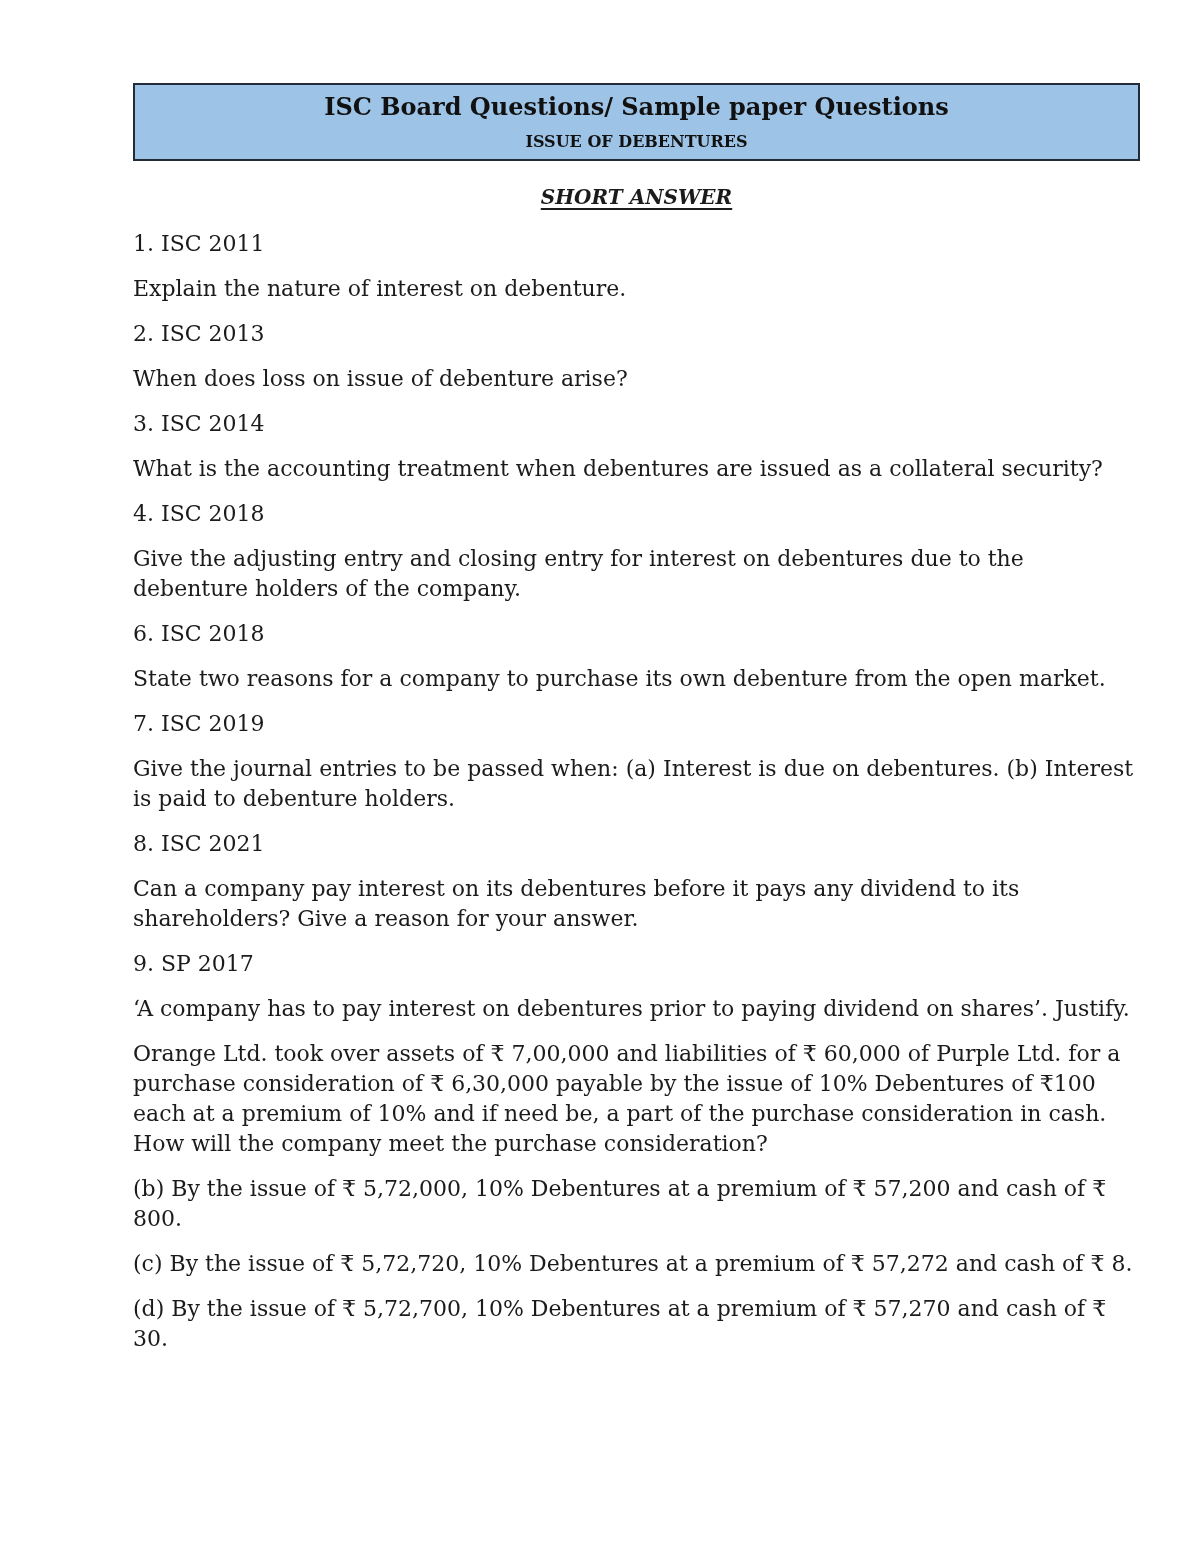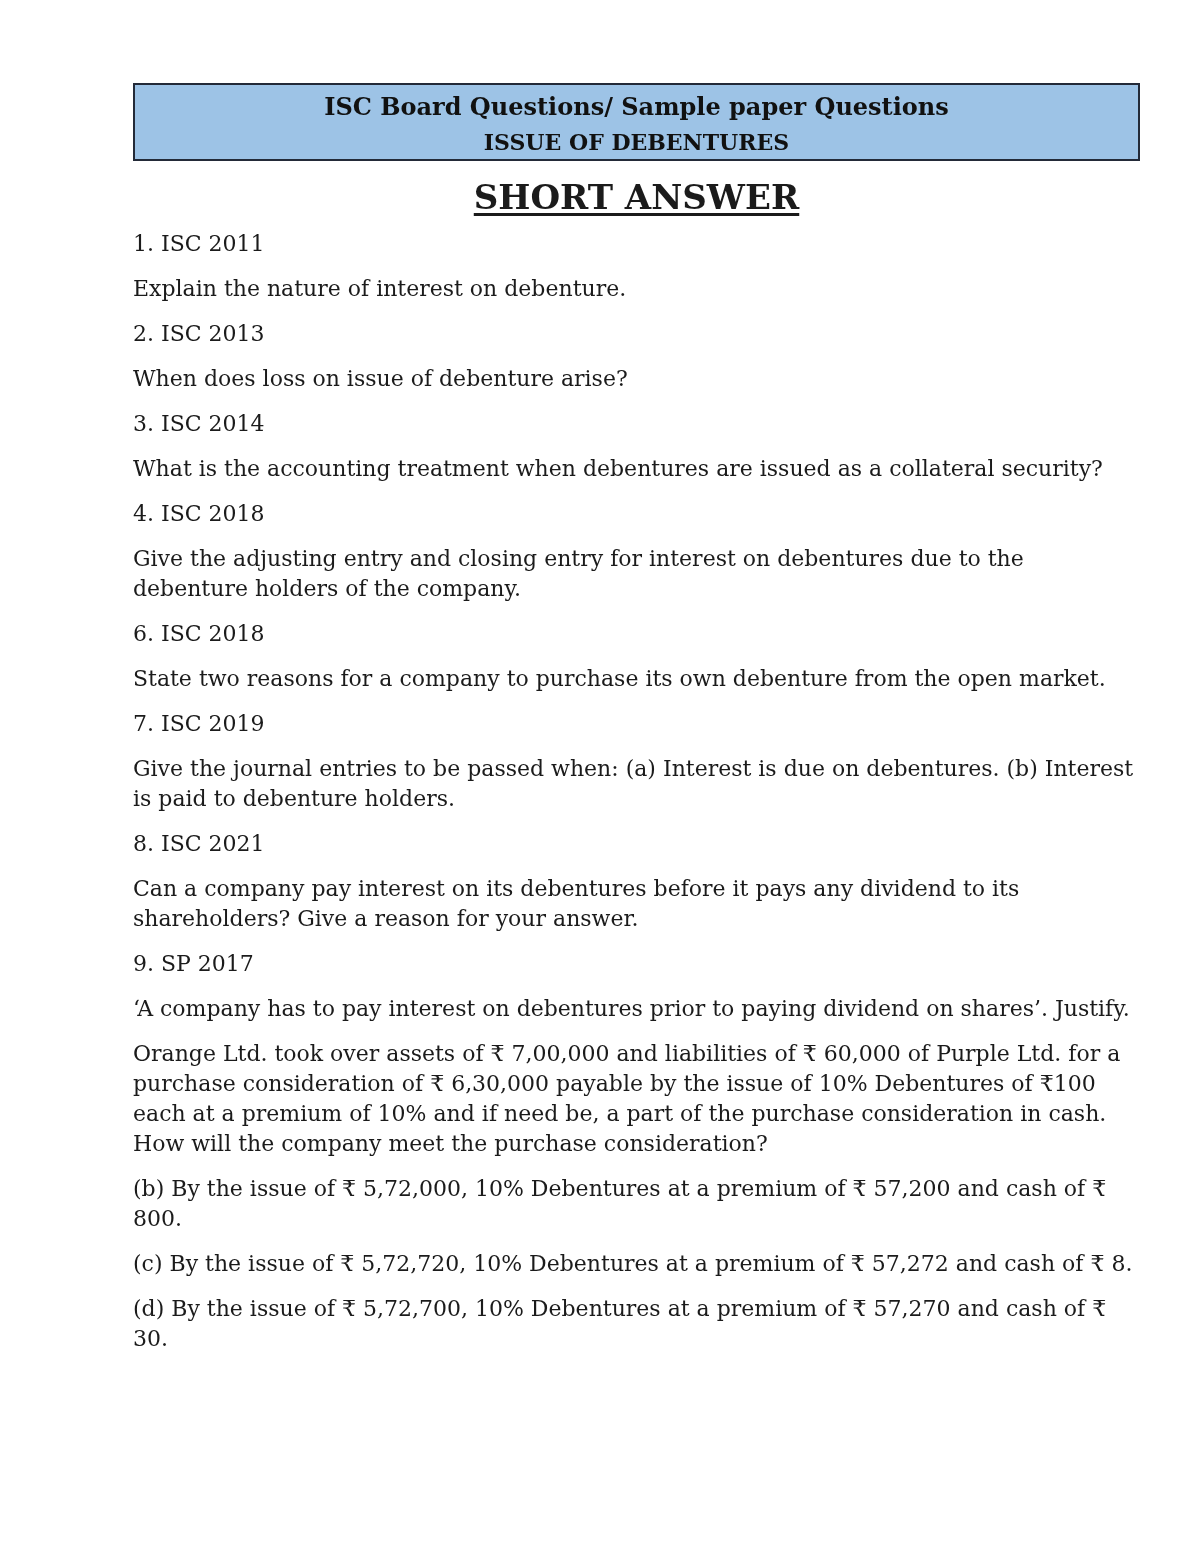--- a/index.html
+++ b/index.html
@@ -29,31 +29,32 @@
     font-weight: 700;
     color: #111111;
     padding: 7px 0 4px 0;
   }
   .banner-title {
     font-size: 24px;
     line-height: 30px;
     margin-bottom: 7px;
   }
   .banner-subtitle {
-    font-size: 22px;
+    font-size: 16px;
     line-height: 26px;
   }
   .section-heading {
     margin: 21px 0 17px 0;
     text-align: center;
-    font-size: 34px;
+    font-size: 20px;
     line-height: 30px;
     font-weight: 700;
     text-decoration: underline;
     text-underline-offset: 4px;
+    font-style: italic;
   }
   .questions p,
   .options p {
     margin: 0 0 15px 0;
     font-size: 22px;
     line-height: 30px;
     text-align: left;
   }
 </style>
 </head>

